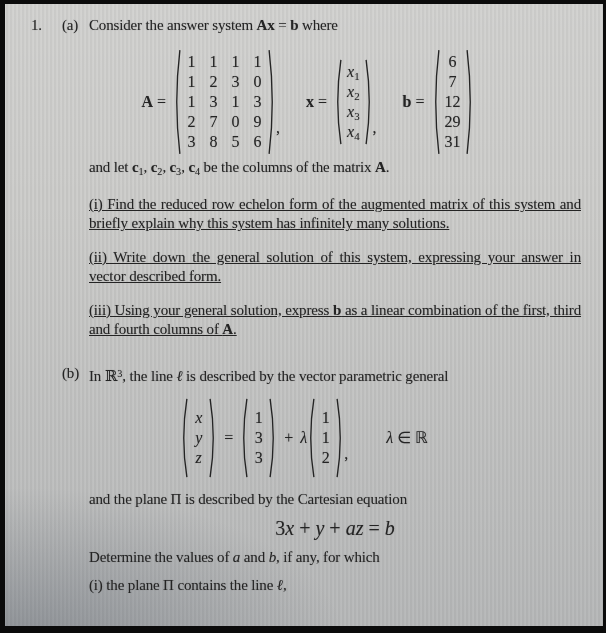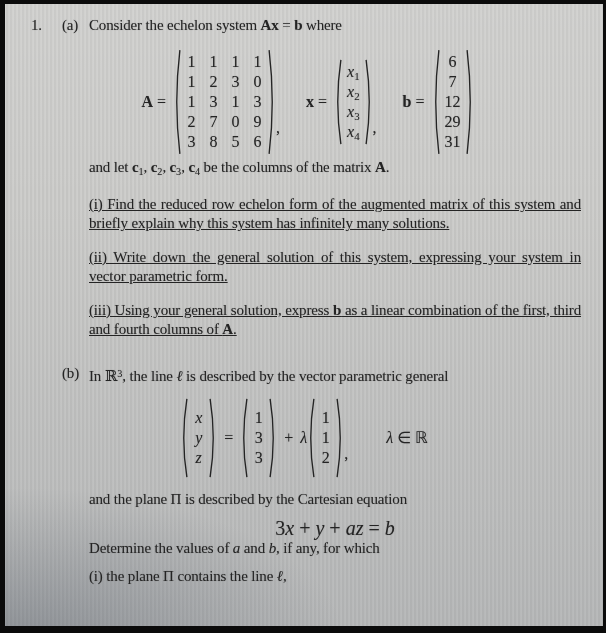--- a/index.html
+++ b/index.html
@@ -45,32 +45,32 @@
   .paren svg{width:100%;height:100%;display:block;}
   .matbody{display:flex;flex-direction:column;justify-content:center;padding:3px 5px;}
   .mat-row{display:flex;justify-content:center;column-gap:11px;height:20px;line-height:20px;}
   .mat-cell{min-width:11px;text-align:center;}
   .comma1{align-self:center;transform:translateY(26px);}
   .comma2{align-self:center;transform:translateY(16px);}
   .cond{margin-left:38px;font-family:Liberation Serif, serif;}
   .eqline{margin:10px 22px 0 84px;text-align:center;font-size:20px;letter-spacing:0;}
   .mt-plane{margin-top:12px;}
   .mt-const{margin-top:12px;}
-  .mt-det{}
+  .mt-det{margin-top:9px;}
   .mt-bi{margin-top:9px;}
 </style>
 </head>
 <body>
 
 <div class="paper">
 
   <div class="line1">
     <span class="qnum">1.</span>
     <span class="plabel">(a)</span>
-    <span><span>Consider the echelon system </span><span class="b">Ax</span><span> = </span><span class="b">b</span><span> where</span></span>
+    <span><span>Consider the answer system </span><span class="b">Ax</span><span> = </span><span class="b">b</span><span> where</span></span>
   </div>
 
   <div class="eq eq1 eqfs">
     <span class="eqtxt"><span class="b">A</span><span> =</span></span>
     <span class="matwrap">
       <span class="paren">
           <svg viewBox="0 0 10 100" preserveAspectRatio="none">
             <path d="M8.6 1 Q 0.8 50 8.6 99" fill="none" stroke="#242424" stroke-width="1.7"></path>
           </svg>
         </span>
@@ -169,21 +169,21 @@
           <svg viewBox="0 0 10 100" preserveAspectRatio="none">
             <path d="M1.4 1 Q 9.2 50 1.4 99" fill="none" stroke="#242424" stroke-width="1.7"></path>
           </svg>
         </span>
     </span>
   </div>
 
   <p class="para mt-note"><span>and let </span><span class="b">c</span><span class="sub">1</span><span>, </span><span class="b">c</span><span class="sub">2</span><span>, </span><span class="b">c</span><span class="sub">3</span><span>, </span><span class="b">c</span><span class="sub">4</span><span> be the columns of the matrix </span><span class="b">A</span><span>.</span></p>
 
   <p class="para mt-item"><span>(i) Find the reduced row echelon form of the augmented matrix of this system and briefly explain why this system has infinitely many solutions.</span></p>
-  <p class="para mt-item"><span>(ii) Write down the general solution of this system, expressing your system in vector parametric form.</span></p>
+  <p class="para mt-item"><span>(ii) Write down the general solution of this system, expressing your answer in vector described form.</span></p>
   <p class="para mt-item"><span>(iii) Using your general solution, express </span><span class="b">b</span><span> as a linear combination of the first, third and fourth columns of </span><span class="b">A</span><span>.</span></p>
 
   <div class="bline">
     <span class="plabel bindent">(b)</span>
     <span><span>In ℝ</span><span class="sup">3</span><span>, the line </span><span class="i">ℓ</span><span> is described by the vector parametric general</span></span>
   </div>
 
   <div class="eq eq2 eqfs">
     <span class="matwrap">
       <span class="paren">

